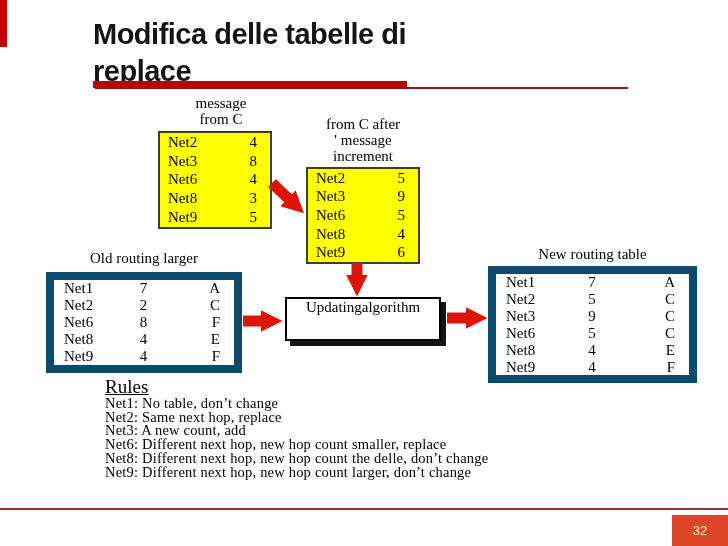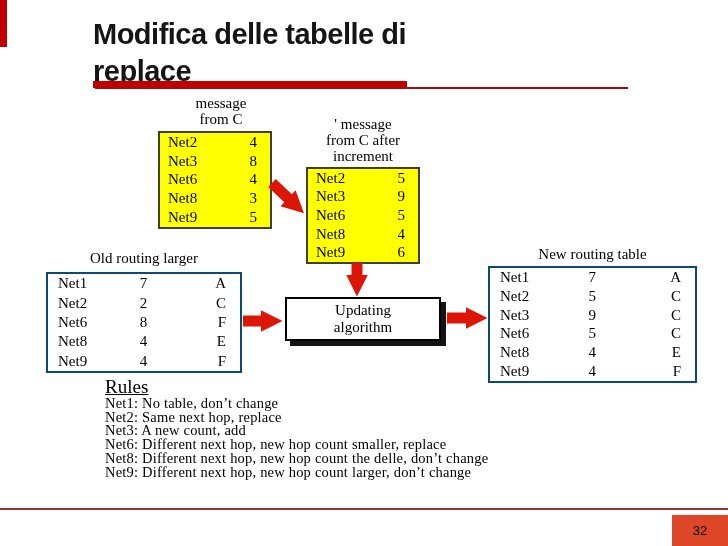--- a/index.html
+++ b/index.html
@@ -25,52 +25,52 @@
   .ytable {
     position:absolute; width:114px; box-sizing:border-box;
     background:var(--table_yellow); border:2px solid #3f3f22;
     display:flex; flex-direction:column; justify-content:space-around;
   }
   #msg-table { left:158px; top:131px; height:98px; }
   #inc-table { left:306px; top:167px; height:97px; }
   .yrow { display:flex; justify-content:space-between; padding:0 13px 0 8px; font-size:15px; }
 
   .wtable {
-    position:absolute; box-sizing:border-box; background:#fff; border:2px solid #0c4a6e;
+    position:absolute; box-sizing:border-box; background:#fff; border:8px solid #0c4a6e;
     display:flex; flex-direction:column; justify-content:space-around;
   }
   #old-table { left:46px;  top:272px; width:196px; height:101px; }
   #new-table { left:488px; top:266px; width:209px; height:117px; }
   .trow { display:grid; grid-template-columns:0.95fr 0.85fr 0.9fr; padding:0 14px 0 10px; font-size:15px; }
   .trow .c2 { text-align:center; }
   .trow .c3 { text-align:right; }
 
   .algo-box {
     position:absolute; left:285px; top:297px; width:156px; height:44px; box-sizing:border-box;
     background:#fff; border:2px solid #000; box-shadow:5px 5px 0 #141414;
-    display:flex; flex-direction:column; align-items:center; justify-content:center;
+    display:flex; flex-direction:row; align-items:flex-start; justify-content:center;
     font-size:15px; line-height:17px; text-align:center;
   }
 
   svg.arrows { position:absolute; left:0; top:0; pointer-events:none; }
   .arrow { stroke:var(--arrow); stroke-width:11; fill:none; }
   .arrowhead { fill:var(--arrow); }
 
   .rules-head {
     position:absolute; left:105px; top:377px; font-size:19px; line-height:20px;
     text-decoration:underline;
   }
   .rules { position:absolute; left:105px; top:397px; width:520px;
     font-size:14.5px; line-height:13.7px; letter-spacing:0.2px; white-space:nowrap; }
 
   .footer-line { position:absolute; left:0; top:508px; width:728px; height:2px; background:var(--footer_line); }
   .page-box {
     position:absolute; left:672px; top:515px; width:56px; height:31px;
     background:var(--page_box); display:flex; align-items:center; justify-content:center;
-    font-family:"Liberation Sans", sans-serif; font-size:13px; color:#000000;
+    font-family:"Liberation Sans", sans-serif; font-size:13px; color:#fef9c3;
   }
 </style>
 </head>
 <body>
 
 <div class="slide">
 
   <div class="corner-bar"></div>
 
   <div class="title">
@@ -101,22 +101,22 @@
         <span>Net8</span>
         <span>3</span>
       </div>
     <div class="yrow">
         <span>Net9</span>
         <span>5</span>
       </div>
   </div>
 
   <div class="lbl" id="lbl-inc">
+    <div>from C after</div>
     <div>' message</div>
-    <div>from C after</div>
     <div>increment</div>
   </div>
   <div class="ytable" id="inc-table">
     <div class="yrow">
         <span>Net2</span>
         <span>5</span>
       </div>
     <div class="yrow">
         <span>Net3</span>
         <span>9</span>

